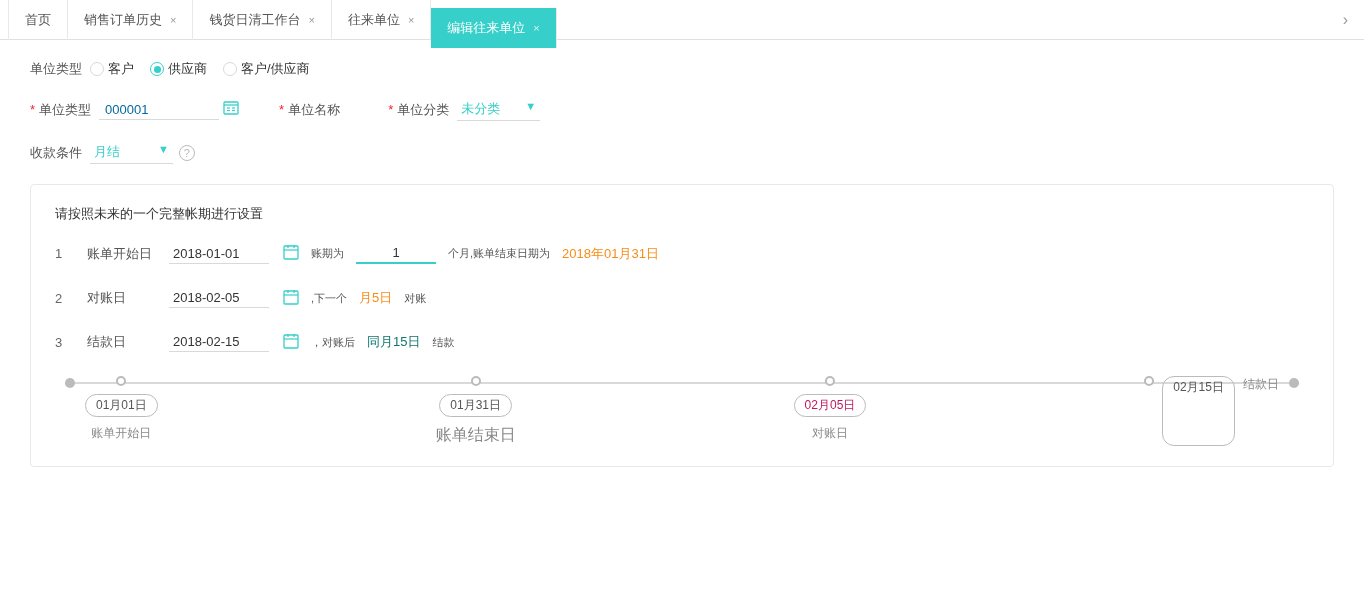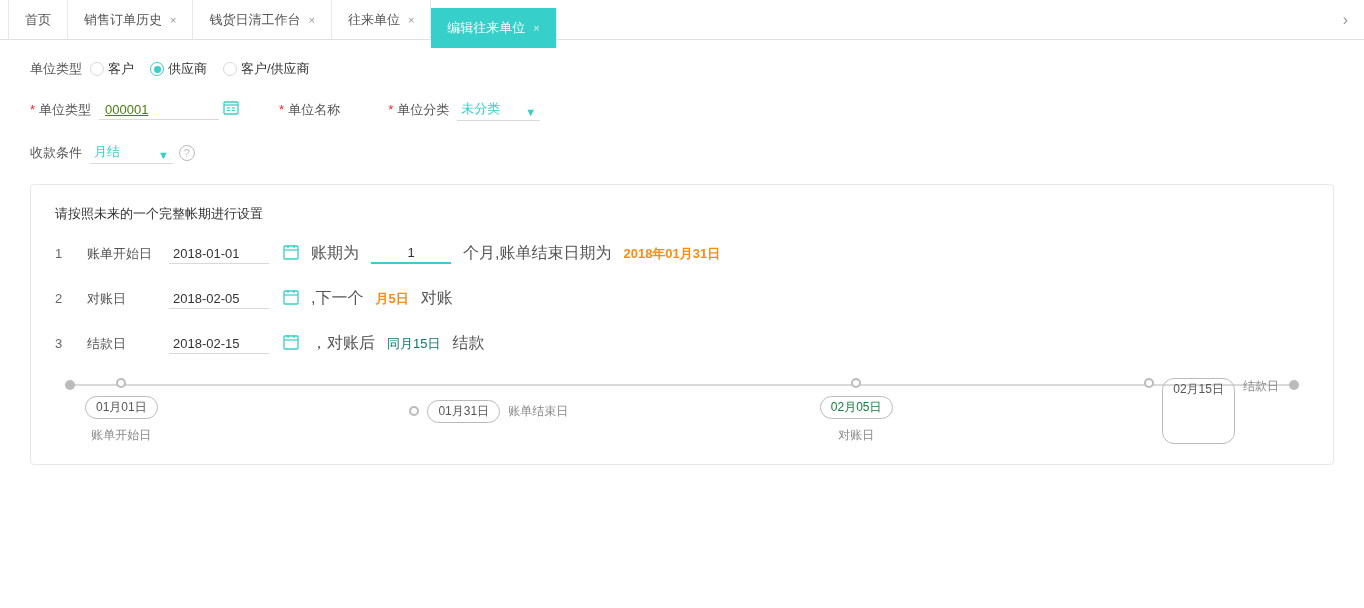--- a/index.html
+++ b/index.html
@@ -101,36 +101,35 @@
       background: #36cfc9;
     }
 
     
     .input-field {
       border: none;
       border-bottom: 1px solid #d9d9d9;
       outline: none;
       padding: 2px 6px;
       font-size: 13px;
-      color: #4d7c0f;
+      color: #0369a1;
       background: transparent;
       width: 120px;
-      text-decoration: underline;
     }
     .input-field-wide { width: 200px; }
     .input-icon {
       color: #36cfc9;
       margin-left: 4px;
       cursor: pointer;
     }
 
     
     .select-wrapper {
       display: flex;
-      align-items: flex-end;
+      align-items: flex-start;
       border-bottom: 1px solid #d9d9d9;
       padding: 2px 4px;
       cursor: pointer;
     }
     .select-value {
       color: #36cfc9;
       min-width: 60px;
     }
     .select-arrow {
       color: #36cfc9;
@@ -194,23 +193,23 @@
       width: 100px;
     }
     .cal-icon {
       color: #36cfc9;
       cursor: pointer;
       margin-left: 2px;
       font-size: 14px;
     }
     .row-desc {
       color: #555;
-      font-size: 16px;
-    }
-    .highlight-orange { color: #fa8c16; font-weight: 700; }
+      font-size: 11px;
+    }
+    .highlight-orange { color: #fa8c16; font-weight: 400; }
     .highlight-teal { color: #0f766e; font-weight: 500; }
 
     .month-input {
       border: none;
       border-bottom: 2px solid #36cfc9;
       outline: none;
       padding: 2px 4px;
       font-size: 13px;
       color: #333;
       background: transparent;
@@ -380,29 +379,29 @@
         <div style="position: absolute; top: 2px; right: 0; width: 10px; height: 10px; border-radius: 50%; background: #bbb; z-index: 1;"></div>
 
         <div style="display: flex; width: 100%; justify-content: space-between; position: relative; z-index: 1; padding: 0 20px; gap: 22px;">
 
           <div style="display: flex; flex-direction: column; align-items: center; gap: 8px;">
             <div style="width: 10px; height: 10px; border-radius: 50%; border: 2px solid #bbb; background: #fff;"></div>
             <div style="border: 1px solid #bbb; border-radius: 12px; padding: 2px 10px; font-size: 12px; color: #555; white-space: nowrap;">01月01日</div>
             <div style="font-size: 12px; color: #888;">账单开始日</div>
           </div>
 
-          <div style="display: flex; align-items: center; gap: 8px;">
+          <div style="display: flex; flex-direction: column; align-items: center; gap: 8px;">
             <div style="width: 10px; height: 10px; border-radius: 50%; border: 2px solid #bbb; background: #fff;"></div>
             <div style="border: 1px solid #bbb; border-radius: 12px; padding: 2px 10px; font-size: 12px; color: #555; white-space: nowrap;">01月31日</div>
-            <div style="font-size: 12px; color: #888;">账单结束日</div>
+            <div style="font-size: 16px; color: #888;">账单结束日</div>
           </div>
 
           <div style="display: flex; flex-direction: column; align-items: center; gap: 8px;">
             <div style="width: 10px; height: 10px; border-radius: 50%; border: 2px solid #bbb; background: #fff;"></div>
-            <div style="border: 1px solid #bbb; border-radius: 12px; padding: 2px 10px; font-size: 12px; color: #15803d; white-space: nowrap;">02月05日</div>
+            <div style="border: 1px solid #bbb; border-radius: 12px; padding: 2px 10px; font-size: 12px; color: #be185d; white-space: nowrap;">02月05日</div>
             <div style="font-size: 12px; color: #888;">对账日</div>
           </div>
 
           <div style="display: flex; flex-direction: row; gap: 8px;">
             <div style="width: 10px; height: 10px; border-radius: 50%; border: 2px solid #bbb; background: #fff;"></div>
             <div style="border: 1px solid #bbb; border-radius: 12px; padding: 2px 10px; font-size: 12px; color: #555; white-space: nowrap;">02月15日</div>
             <div style="font-size: 12px; color: #888;">结款日</div>
           </div>
 
         </div>

